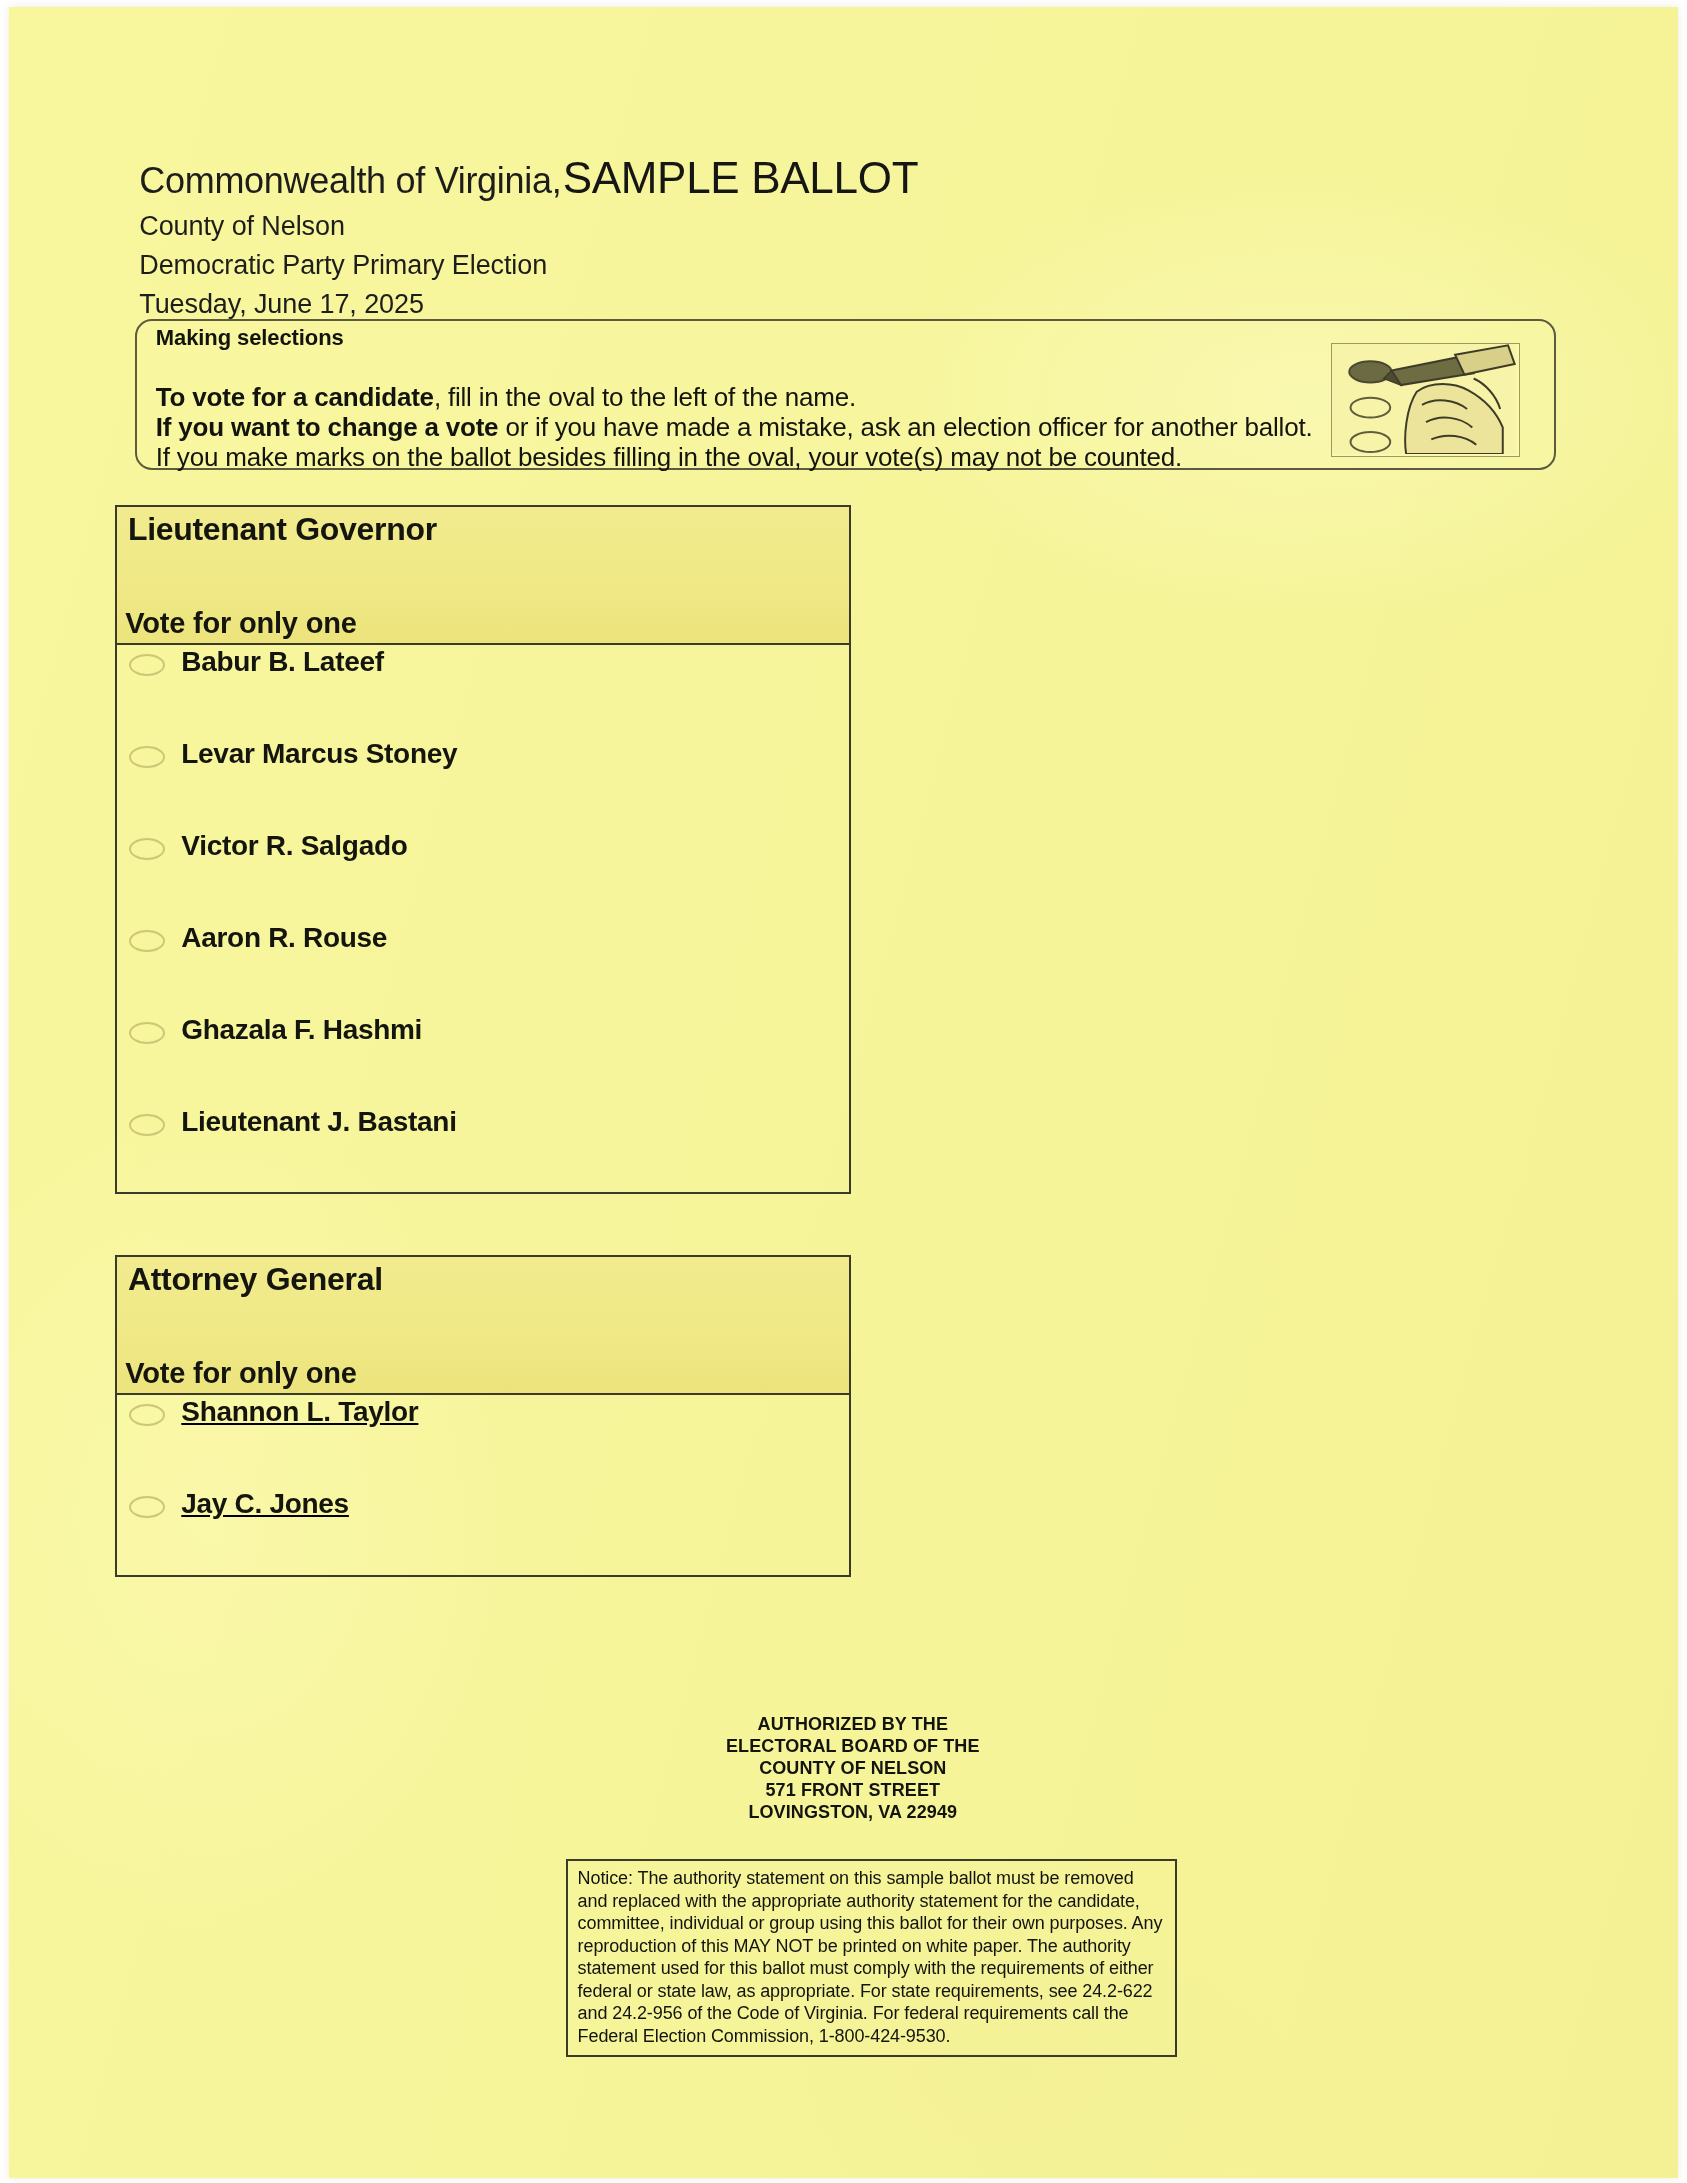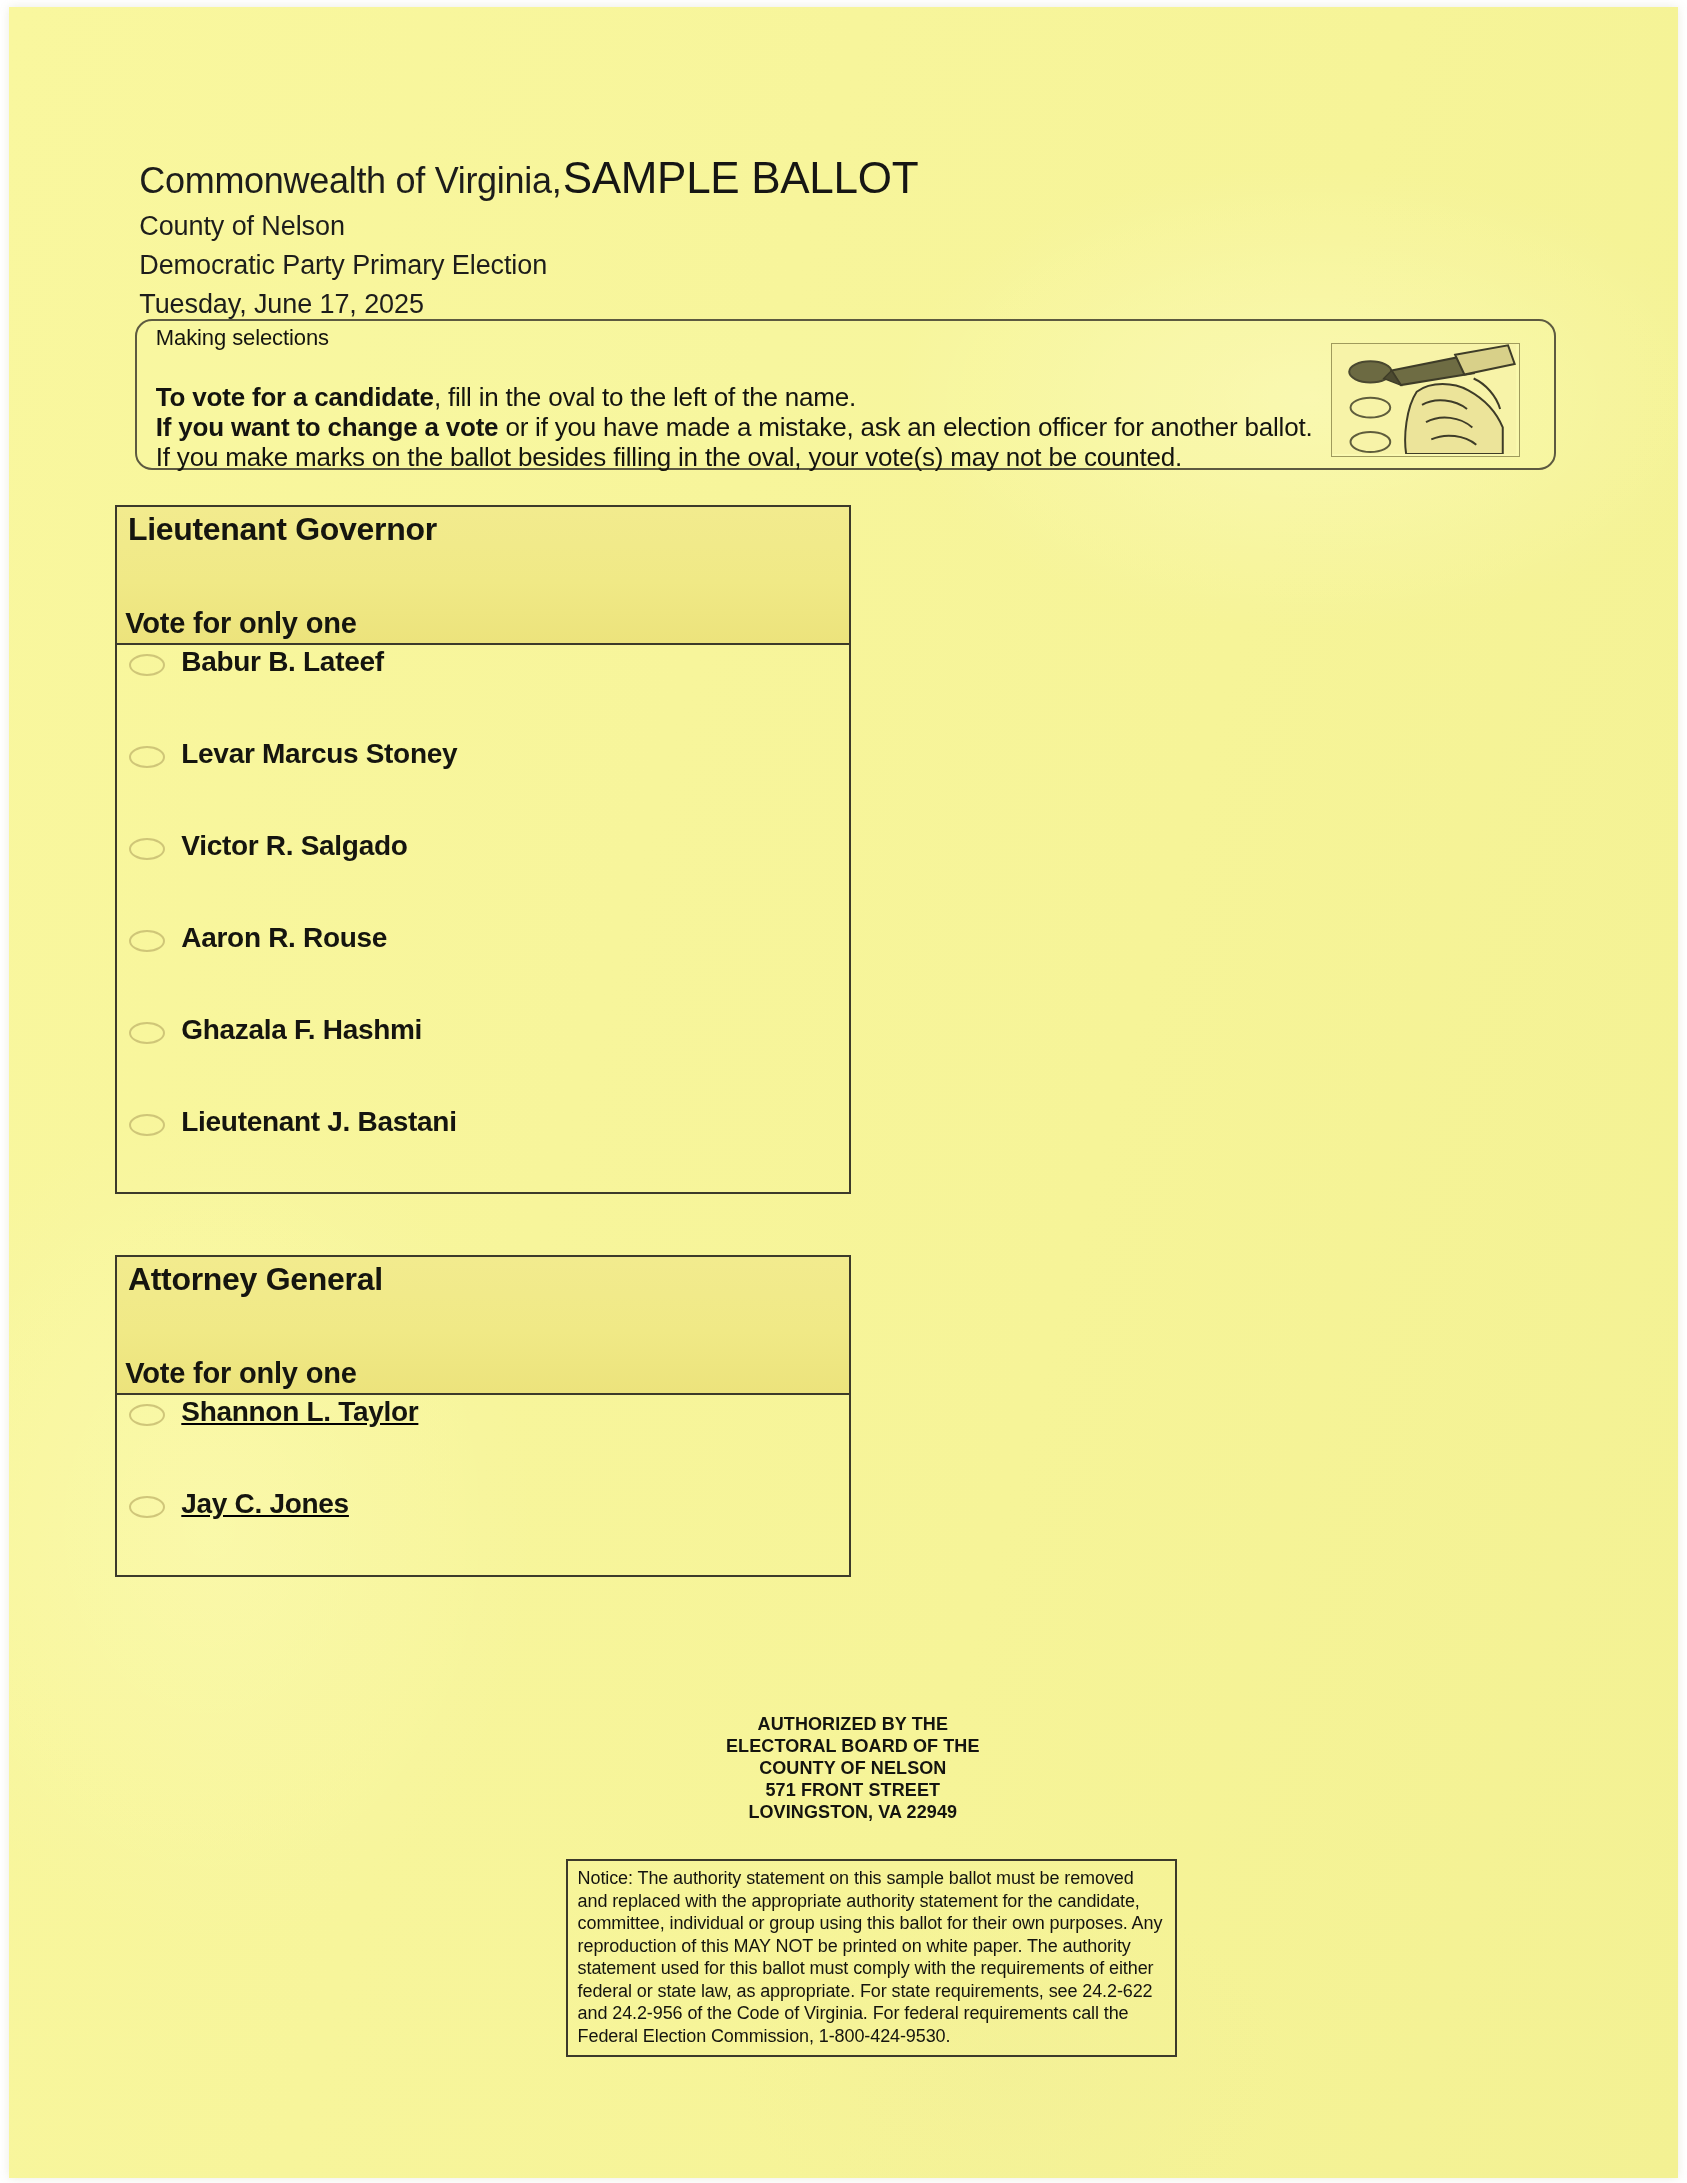--- a/index.html
+++ b/index.html
@@ -74,21 +74,21 @@
     height: 151px;
     border: 2px solid #5d5a40;
     border-radius: 17px;
     box-sizing: border-box;
     background: rgba(255,255,190,0.10);
   }
   #instr-heading {
     position: absolute;
     left: 18.5px; top: 4px;
     font-size: 22px;
-    font-weight: normal;
+    font-weight: bold;
     color: #14140f;
     letter-spacing: -0.1px;
   }
   #instr-lines {
     position: absolute;
     left: 18.5px; top: 61px;
     font-size: 26px;
     color: #14140f;
     line-height: 30px;
     letter-spacing: -0.2px;

